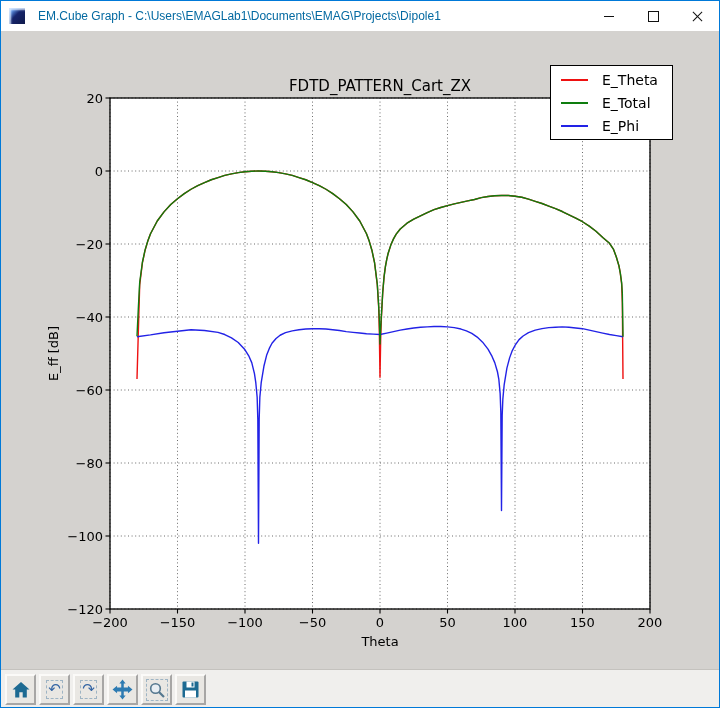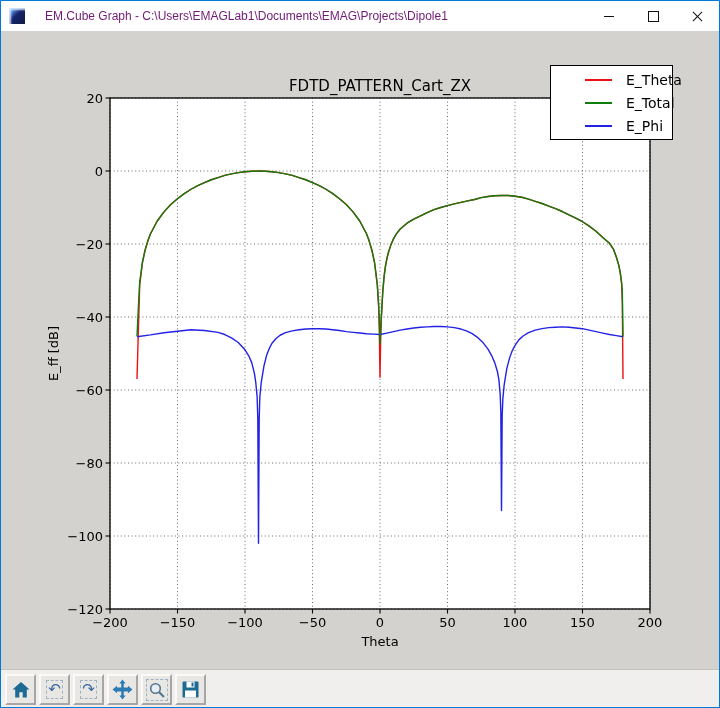--- a/index.html
+++ b/index.html
@@ -13,21 +13,21 @@
     position:absolute; left:0; top:0; width:100%; height:30px;
     background:#ffffff; display:flex; align-items:center; box-sizing:border-box;
   }
   #app-icon{
     width:16px; height:16px; margin-left:8px; flex:0 0 auto;
     background:
       linear-gradient(135deg, #9fc5ff 0%, #5a8fe0 18%, #16246b 45%, #101a4a 100%);
     box-shadow:inset 2px 2px 2px rgba(220,235,255,.9);
   }
   #window-title{
-    margin-left:20px; font-size:12px; color:#701a75; white-space:nowrap;
+    margin-left:13px; font-size:12px; color:#0369a1; white-space:nowrap;
     overflow:hidden; text-overflow:ellipsis; flex:1 1 auto;
   }
   #window-controls{display:flex; flex:0 0 auto; height:100%;}
   .win-btn{
     width:44px; height:100%; display:flex; align-items:center; justify-content:center;
     background:transparent; border:none; padding:0; cursor:default;
   }
   .glyph-min{width:10px; height:1px; background:#111;}
   .glyph-max{width:9px; height:9px; border:1px solid #111; background:transparent;}
   .glyph-close{width:11px; height:11px; position:relative;}
@@ -37,21 +37,21 @@
   .glyph-close:before{transform:rotate(45deg);}
   .glyph-close:after{transform:rotate(-45deg);}
   
   #figure-canvas{position:absolute; left:0; top:30px; width:720px; height:638px; background:#d4d2cf;}
   
   #legend{
     position:absolute; left:549px; top:34px; width:123px; height:75px;
     background:#ffffff; border:1.5px solid #000; box-sizing:border-box;
     display:flex; flex-direction:column; justify-content:space-around; padding:2px 0;
   }
-  .legend-entry{display:flex; align-items:center; height:23px;padding-left:24px;}
+  .legend-entry{display:flex; align-items:center; height:23px;}
   .legend-line{width:27px; height:2px; margin-left:10px; flex:0 0 auto;}
   .legend-label{
     margin-left:14px; font-family:"DejaVu Sans", sans-serif; font-size:14px; color:#000;
   }
   
   #toolbar{
     position:absolute; left:0; top:668px; width:720px; height:39px;
     background:#f0efed; border-top:1px solid #c4c2be; box-sizing:border-box;
     display:flex; align-items:flex-start; padding:4px 0 0 4px; gap:3px;
   }

